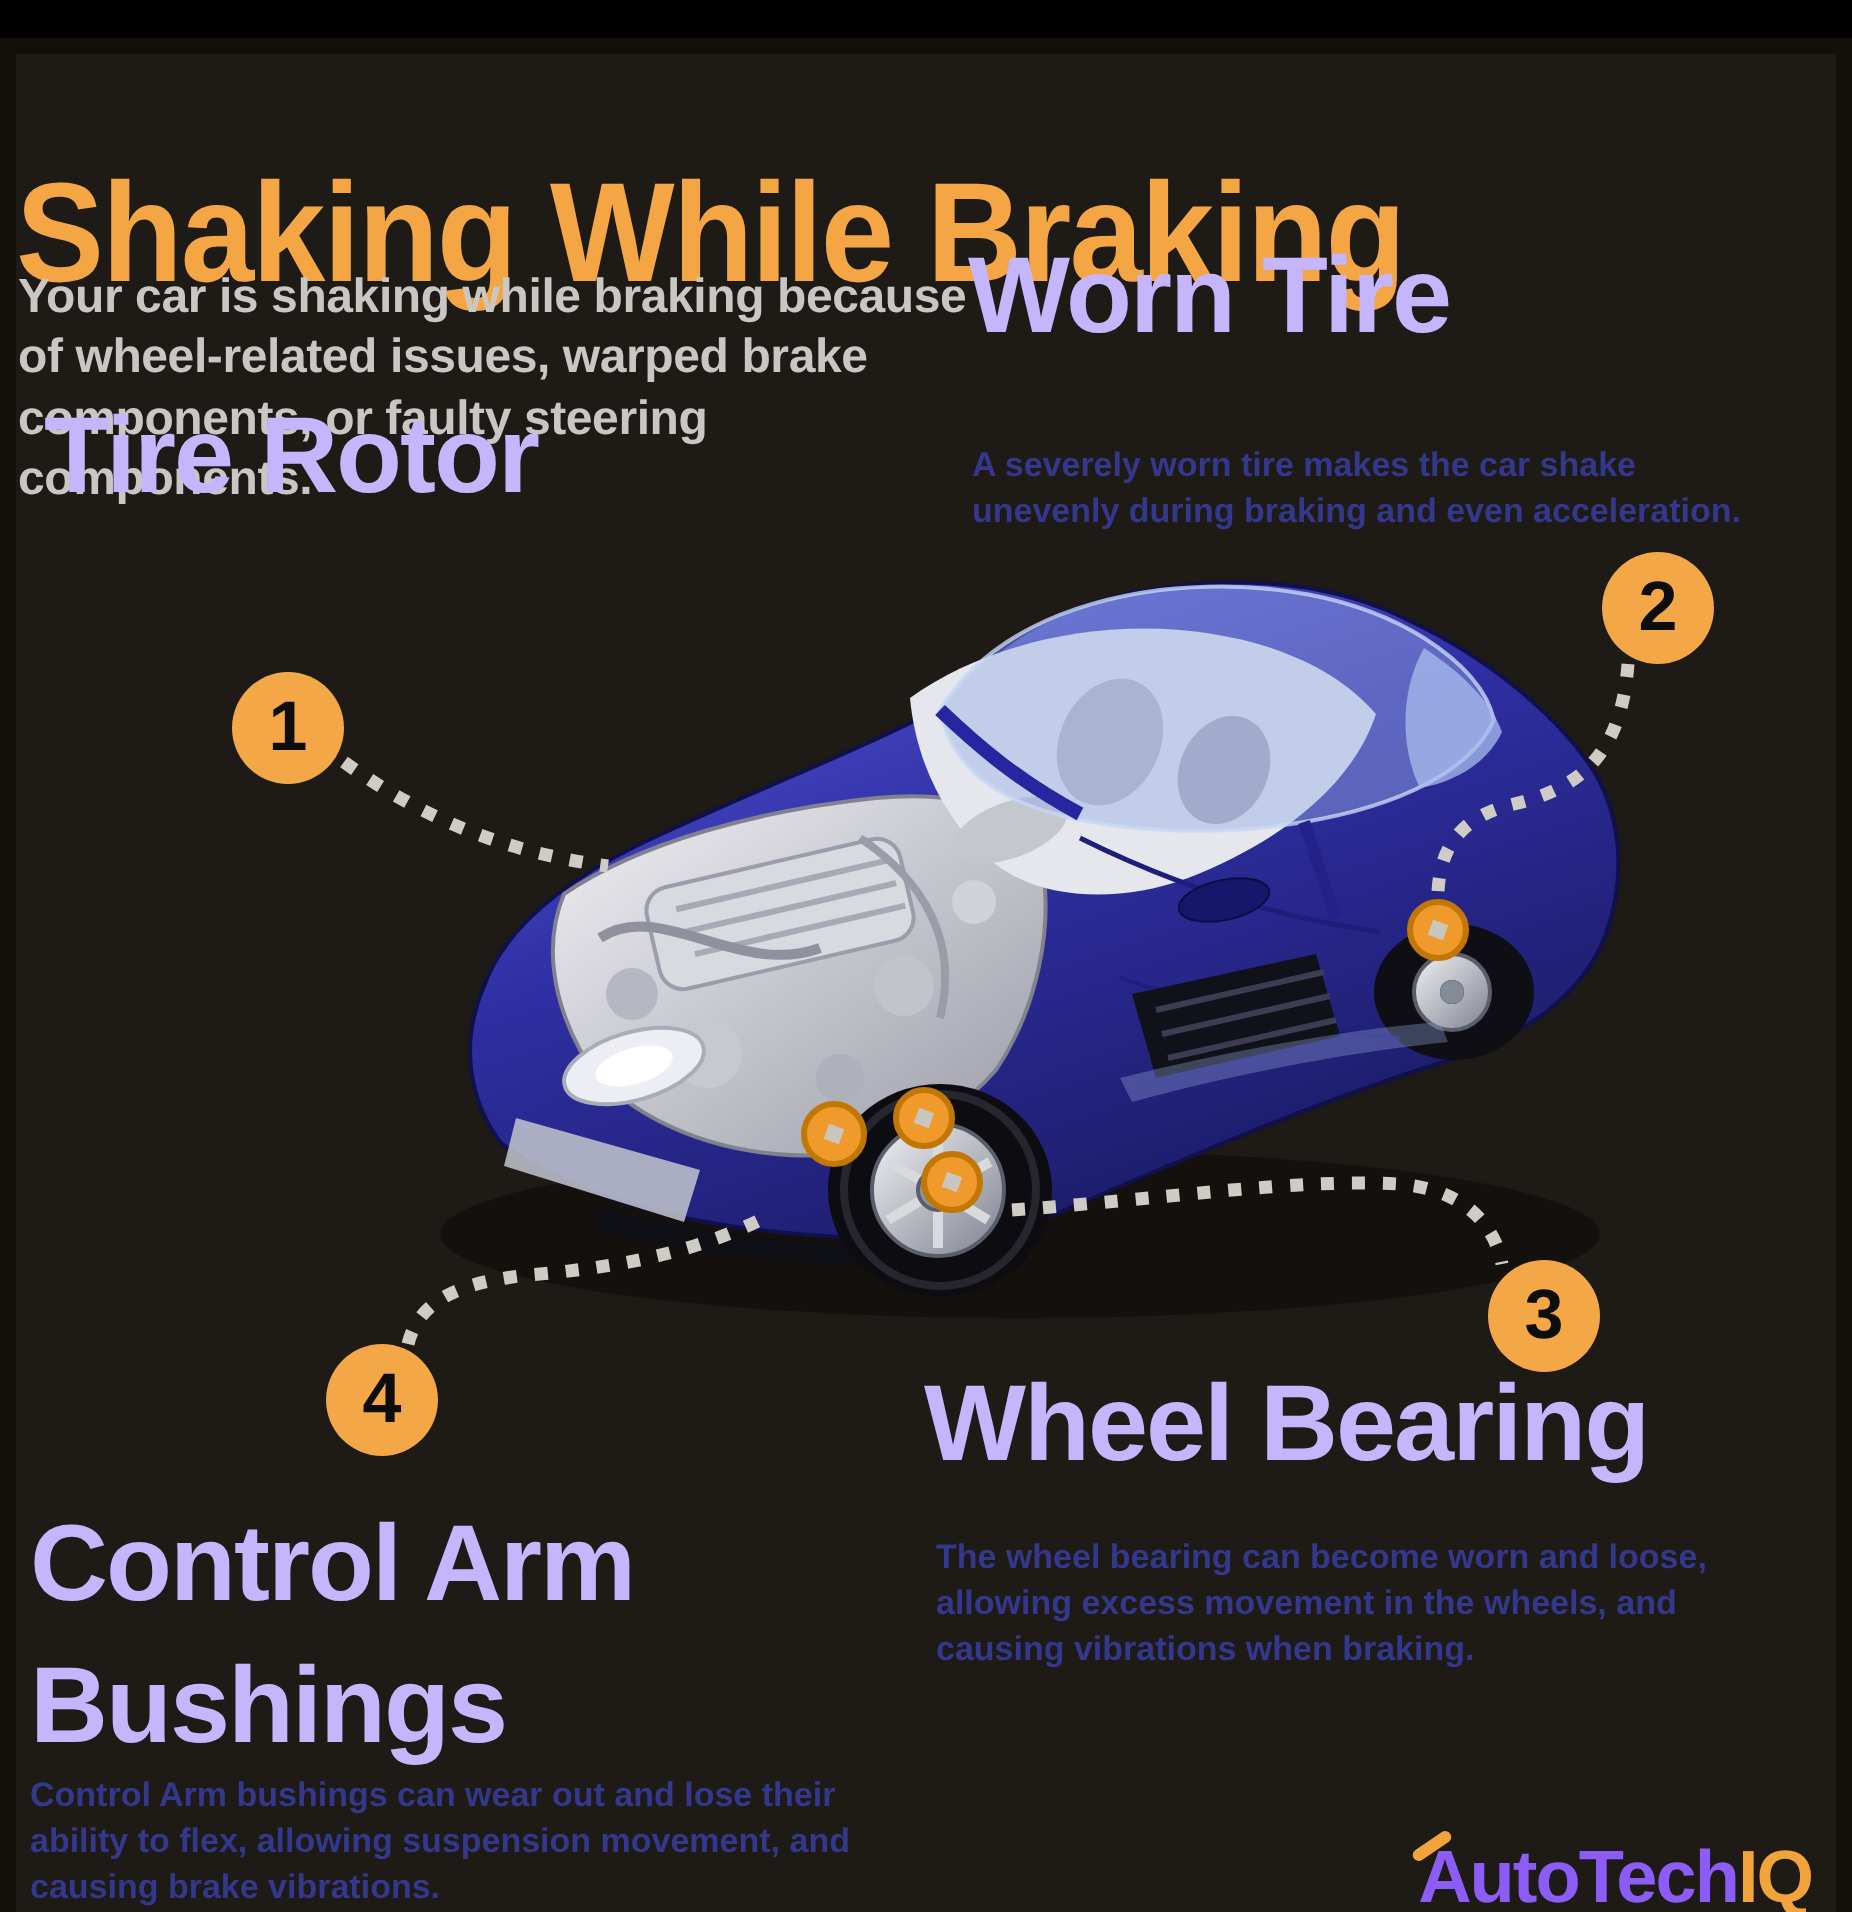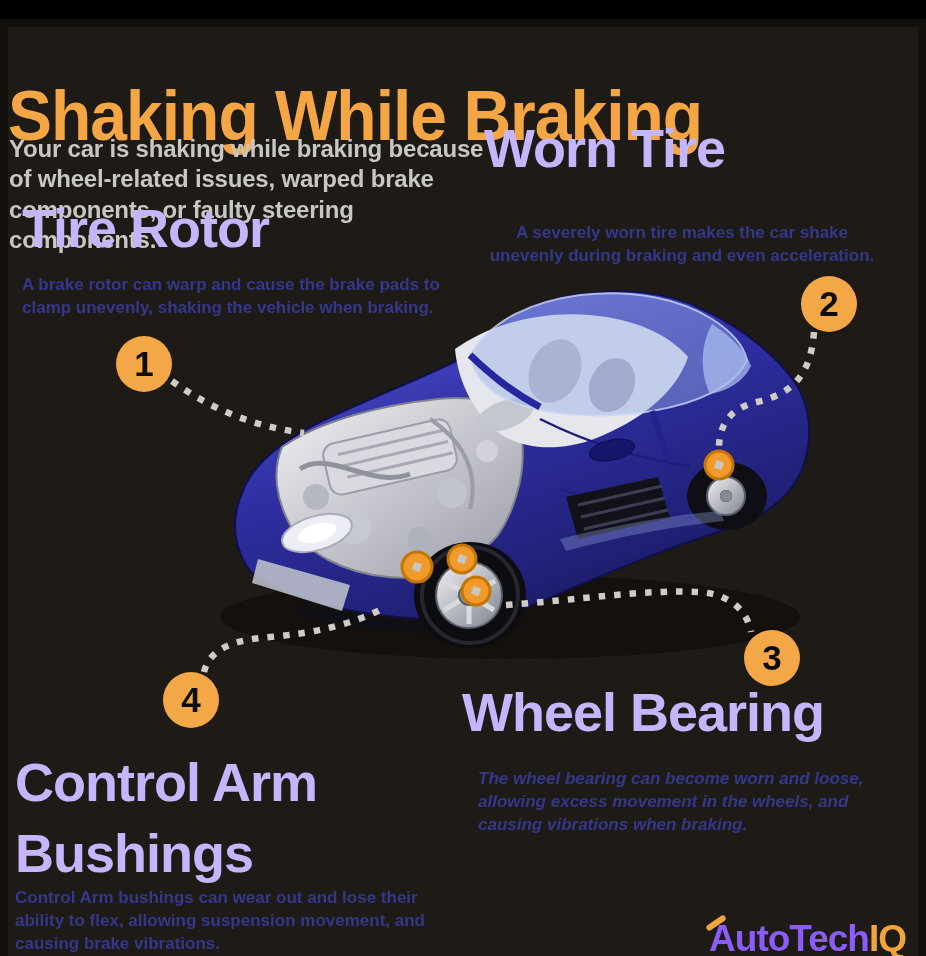--- a/index.html
+++ b/index.html
@@ -26,25 +26,25 @@
     position:absolute;z-index:3;
     font-size:54px;font-weight:bold;letter-spacing:-1px;line-height:1.32;
     color:#c4b5fd;
   }
   .desc{
     position:absolute;z-index:3;
     font-size:17px;font-weight:bold;line-height:1.35;
     color:#34388C;
   }
   .h-worn{left:484px;top:94px;}
-  .d-worn{left:486px;top:186px;width:392px;text-align:center;}
+  .d-worn{left:486px;top:186px;width:392px;}
   .h-brake{left:22px;top:174px;}
   .d-brake{left:22px;top:238px;width:468px;}
   .h-wheel{left:462px;top:658px;}
-  .d-wheel{left:478px;top:732px;width:402px;font-style:italic;}
+  .d-wheel{left:468px;top:732px;width:402px;}
   .h-control{left:15px;top:728px;width:432px;}
   .d-control{left:15px;top:851px;width:422px;}
 
   .num-circle{
     position:absolute;z-index:4;width:56px;height:56px;border-radius:50%;
     background:#F3A747;color:#0D0D0D;
     display:flex;align-items:center;justify-content:center;
     font-size:35px;font-weight:800;
   }
   .c1{left:116px;top:317px;}
@@ -212,21 +212,20 @@
         <circle cx="719" cy="446" r="14" fill="#F09A2B" stroke="#C27705" stroke-width="3"></circle>
         <rect x="715" y="442" width="8" height="8" fill="#C9C6C0" transform="rotate(20 719 446)"></rect>
       </g>
     </g>
   </svg>
 
   <h1 class="page-title">Shaking While Braking</h1>
   <p class="intro">Your car is shaking while braking because of wheel-related issues, warped brake components, or faulty steering components.</p>
 
   <div class="heading h-brake">Tire Rotor</div>
-  <p class="desc d-brake">A brake rotor can warp and cause the brake pads to clamp unevenly, shaking the vehicle when braking.</p>
 
   <div class="heading h-worn">Worn Tire</div>
   <p class="desc d-worn">A severely worn tire makes the car shake unevenly during braking and even acceleration.</p>
 
   <div class="heading h-wheel">Wheel Bearing</div>
   <p class="desc d-wheel">The wheel bearing can become worn and loose, allowing excess movement in the wheels, and causing vibrations when braking.</p>
 
   <div class="heading h-control">Control Arm Bushings</div>
   <p class="desc d-control">Control Arm bushings can wear out and lose their ability to flex, allowing suspension movement, and causing brake vibrations.</p>
 

